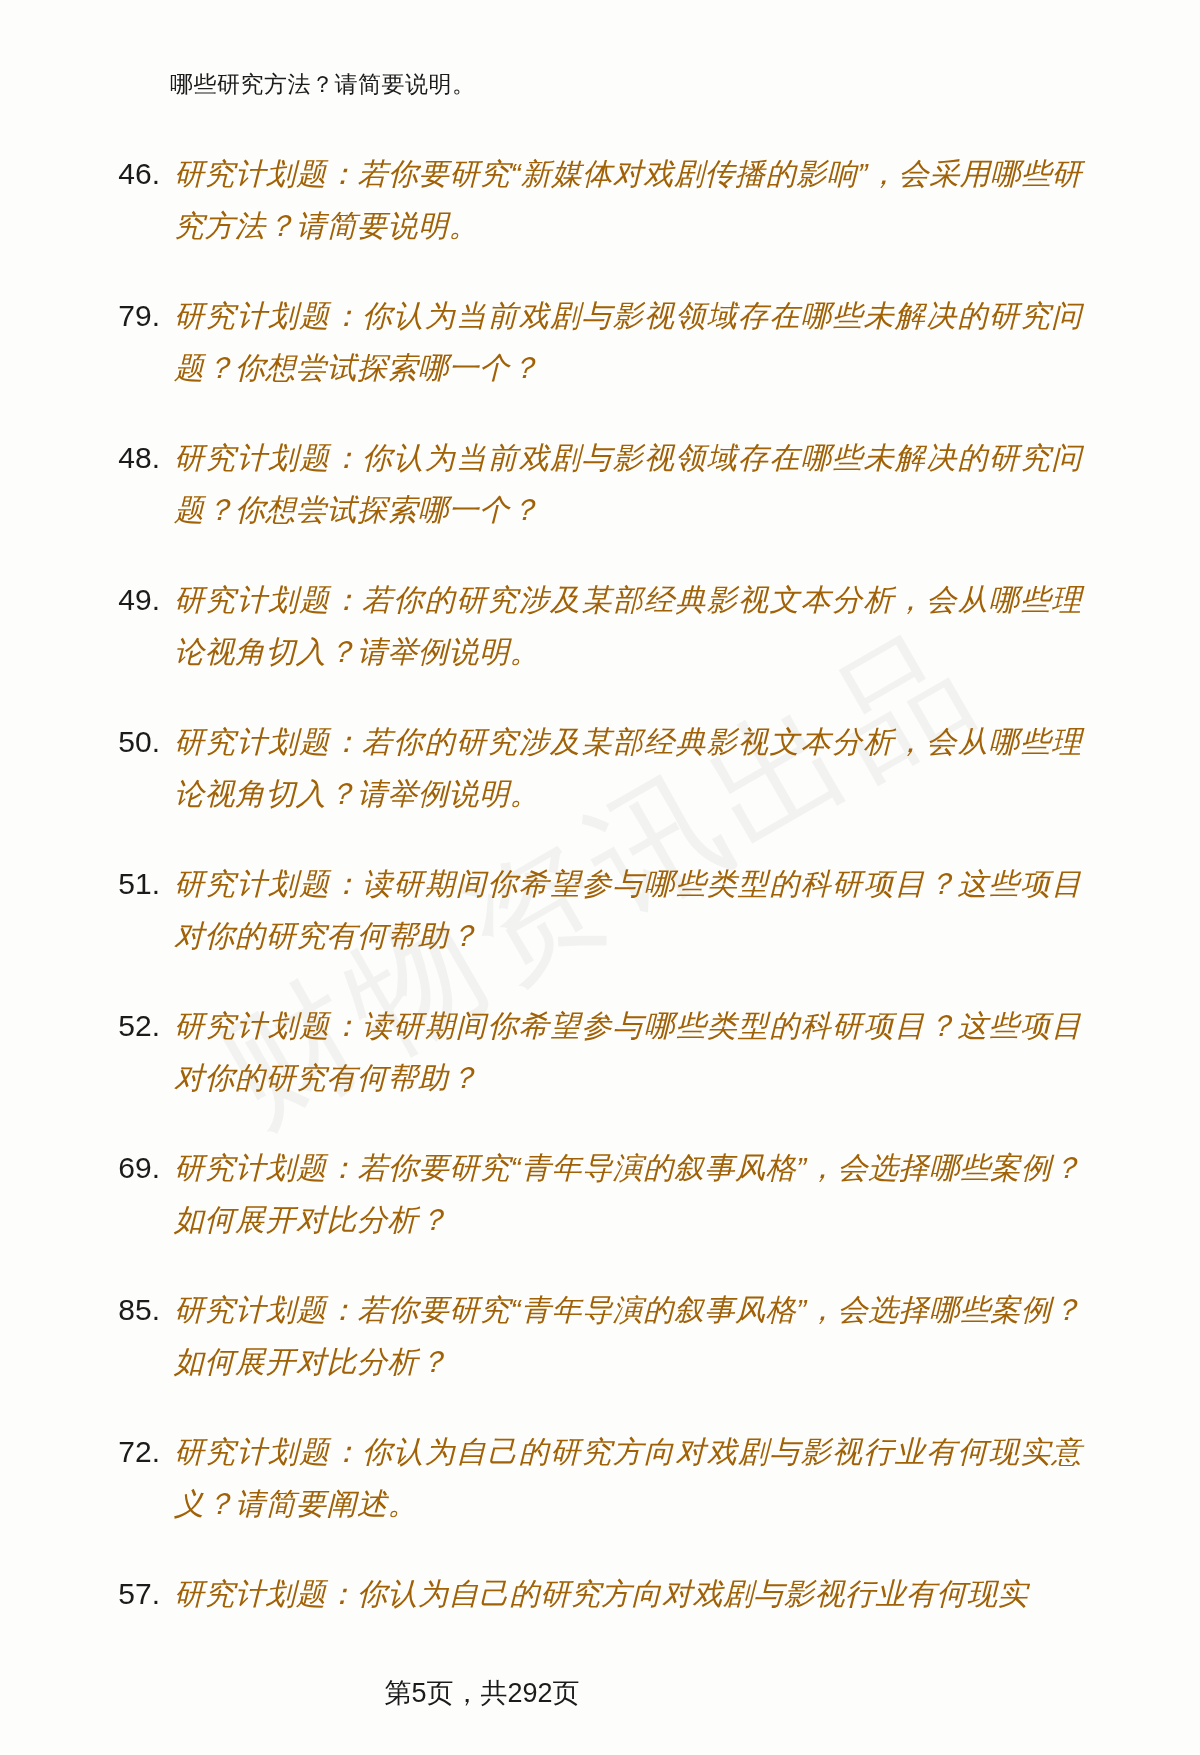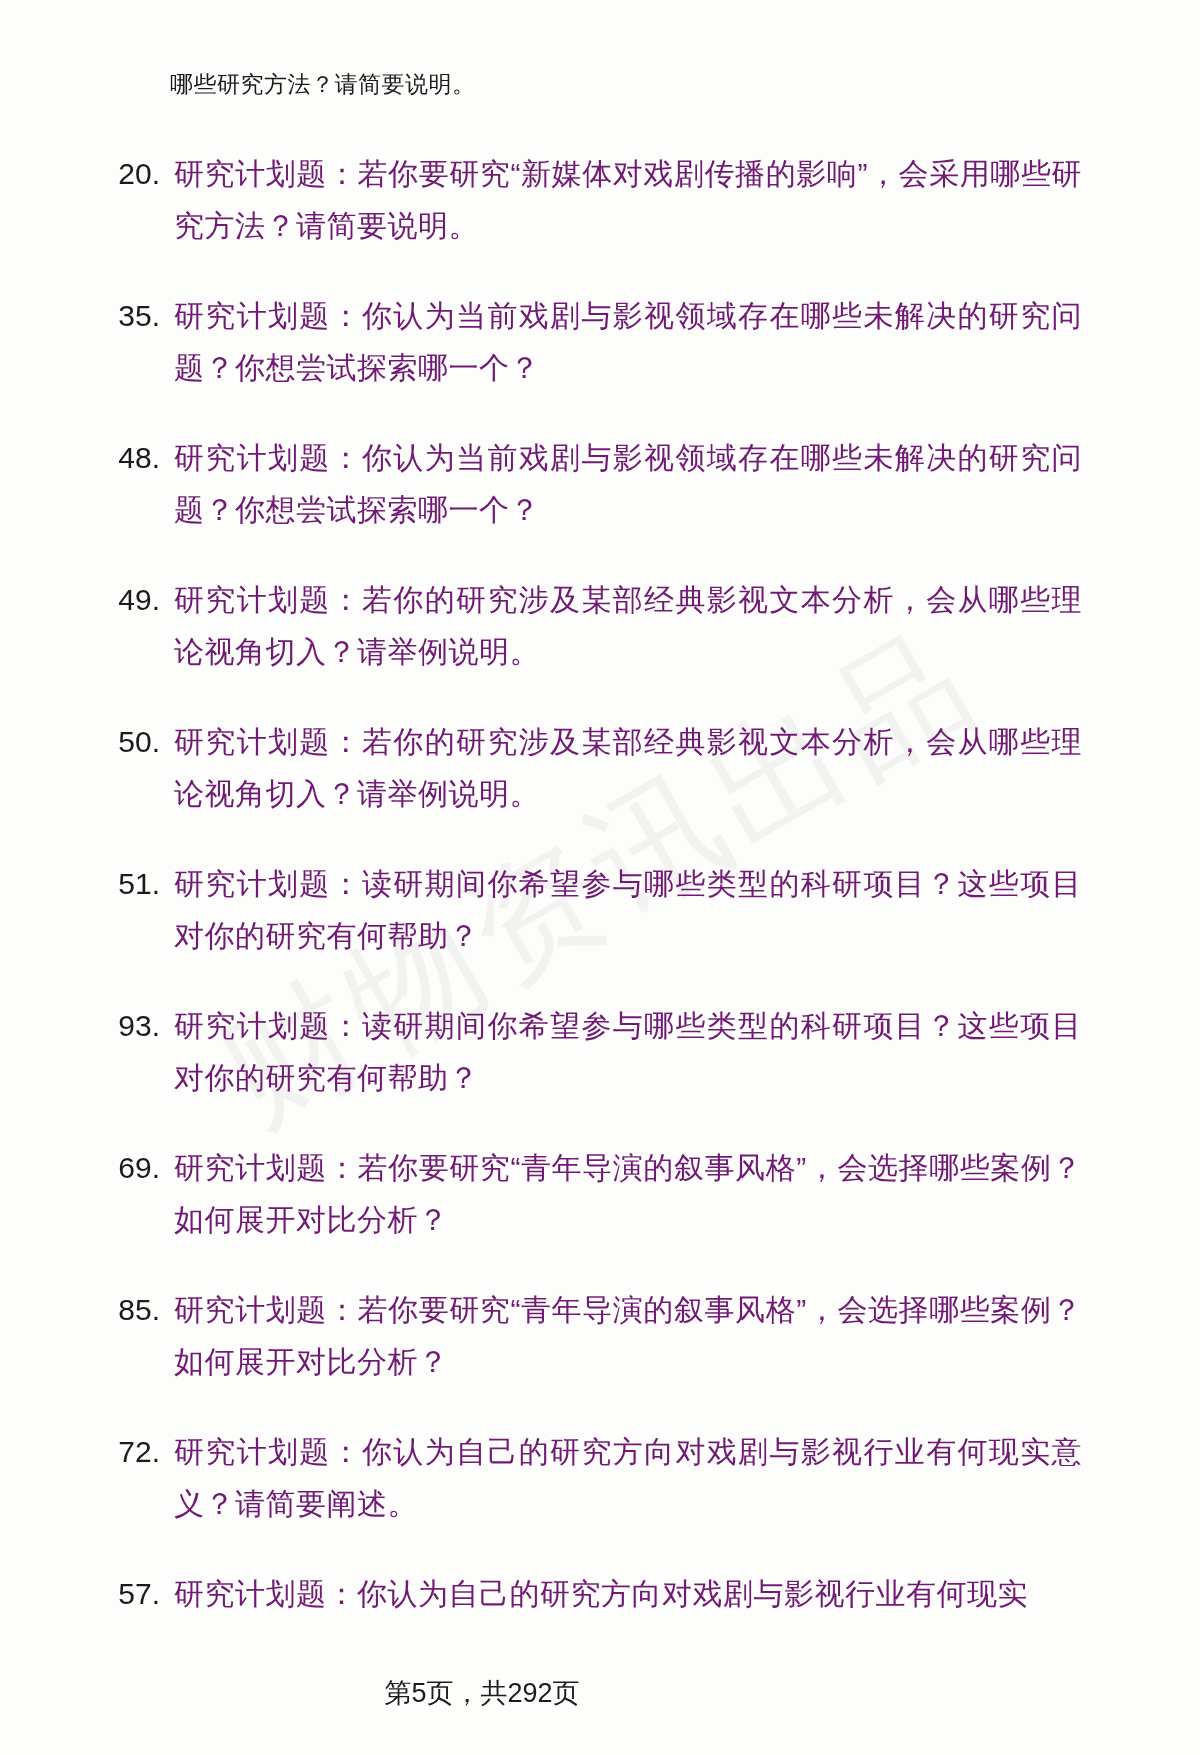--- a/index.html
+++ b/index.html
@@ -62,23 +62,24 @@
     color: #1b1b1b;
     text-align: right;
     padding-right: 14px;
     box-sizing: border-box;
     font-family: "Liberation Sans", "DejaVu Sans", sans-serif;
   }
   .qtext {
     flex: 1 1 auto;
     font-size: 30px;
     line-height: 52px;
-    color: #701a75;
+    color: #a16207;
     letter-spacing: 0.5px;
     text-align: justify;
+    font-style: italic;
   }
   .footer {
     position: absolute;
     left: 0;
     bottom: 44px;
     width: 964px;
     text-align: center;
     font-size: 27px;
     color: #1b1b1b;
     z-index: 1;
@@ -92,26 +93,26 @@
 
   <div class="watermark">
     <span>财物资讯出品</span>
   </div>
 
   <div class="content">
 
     <p class="continued-line">哪些研究方法？请简要说明。</p>
 
     <div class="qitem">
-      <div class="qnum">20.</div>
+      <div class="qnum">46.</div>
       <div class="qtext">研究计划题：若你要研究“新媒体对戏剧传播的影响”，会采用哪些研究方法？请简要说明。</div>
     </div>
 
     <div class="qitem">
-      <div class="qnum">35.</div>
+      <div class="qnum">79.</div>
       <div class="qtext">研究计划题：你认为当前戏剧与影视领域存在哪些未解决的研究问题？你想尝试探索哪一个？</div>
     </div>
 
     <div class="qitem">
       <div class="qnum">48.</div>
       <div class="qtext">研究计划题：你认为当前戏剧与影视领域存在哪些未解决的研究问题？你想尝试探索哪一个？</div>
     </div>
 
     <div class="qitem">
       <div class="qnum">49.</div>
@@ -122,21 +123,21 @@
       <div class="qnum">50.</div>
       <div class="qtext">研究计划题：若你的研究涉及某部经典影视文本分析，会从哪些理论视角切入？请举例说明。</div>
     </div>
 
     <div class="qitem">
       <div class="qnum">51.</div>
       <div class="qtext">研究计划题：读研期间你希望参与哪些类型的科研项目？这些项目对你的研究有何帮助？</div>
     </div>
 
     <div class="qitem">
-      <div class="qnum">93.</div>
+      <div class="qnum">52.</div>
       <div class="qtext">研究计划题：读研期间你希望参与哪些类型的科研项目？这些项目对你的研究有何帮助？</div>
     </div>
 
 
     <div class="qitem">
       <div class="qnum">69.</div>
       <div class="qtext">研究计划题：若你要研究“青年导演的叙事风格”，会选择哪些案例？如何展开对比分析？</div>
     </div>
 
     <div class="qitem">

